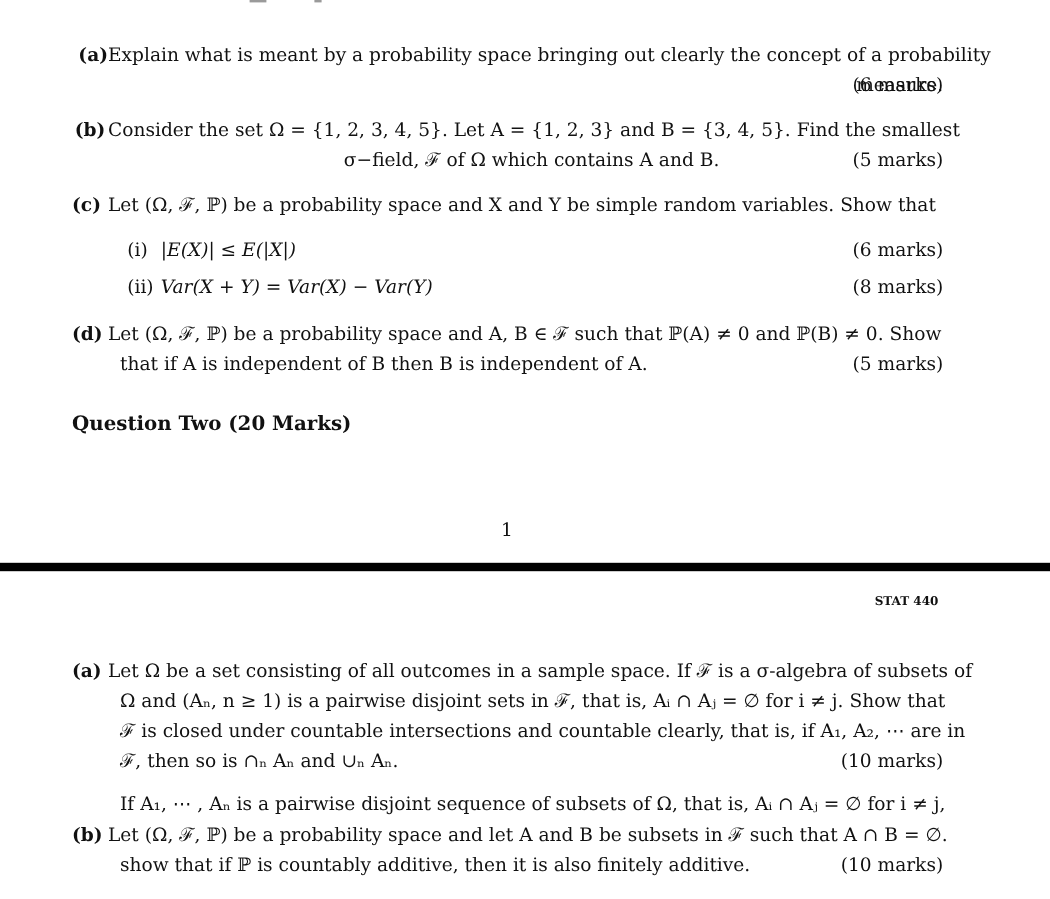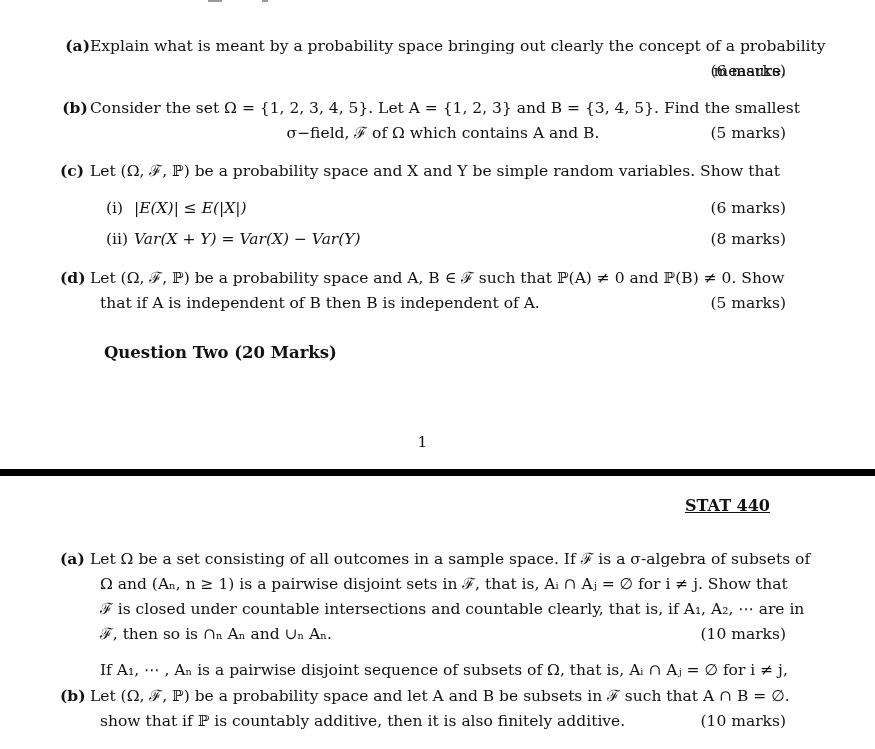--- a/index.html
+++ b/index.html
@@ -23,21 +23,21 @@
     .sub-item { position: absolute; left: 106px; width: 680px; line-height: 25px; }
     .sub-label { display: inline-block; width: 28px; }
     .heading {
       position: absolute; left: 60px; font-weight: bold; font-size: 16.5px;
     }
     .page-number { position: absolute; left: 0; width: 845px; text-align: center; }
     .divider {
       position: absolute; left: 0; width: 875px; height: 7px; background: #000000;
     }
     .running-head {
-      position: absolute; right: 105px; font-weight: bold; font-size: 16px; text-decoration: underline;
+      position: absolute; right: 93px; font-weight: bold; font-size: 10px;
     }
   </style>
 </head>
 <body>
 
 <div class="top-crop">
   <span class="frag" style="left:208px;width:14px;"></span>
   <span class="frag" style="left:262px;width:6px;"></span>
 </div>
 
@@ -86,21 +86,21 @@
   <div class="item" style="top:265px;">
     <div class="line">
       <span class="label">(d)</span><span>Let (Ω, ℱ, ℙ) be a probability space and A, B ∈ ℱ such that ℙ(A) ≠ 0 and ℙ(B) ≠ 0.  Show</span>
     </div>
     <div class="line cont">
       <span>that if A is independent of B then B is independent of A.</span>
       <span class="marks">(5 marks)</span>
     </div>
   </div>
 
-  <div class="heading" style="top:343px;margin-left:44px;">Question Two (20 Marks)</div>
+  <div class="heading" style="top:343px;">Question Two (20 Marks)</div>
 
   <div class="page-number" style="top:433px;">1</div>
 </div>
 
 <div class="divider" style="top:469px;"></div>
 
 <div>
   <div class="running-head" style="top:496px;">STAT 440</div>
 
   <div class="item" style="top:546px;">

